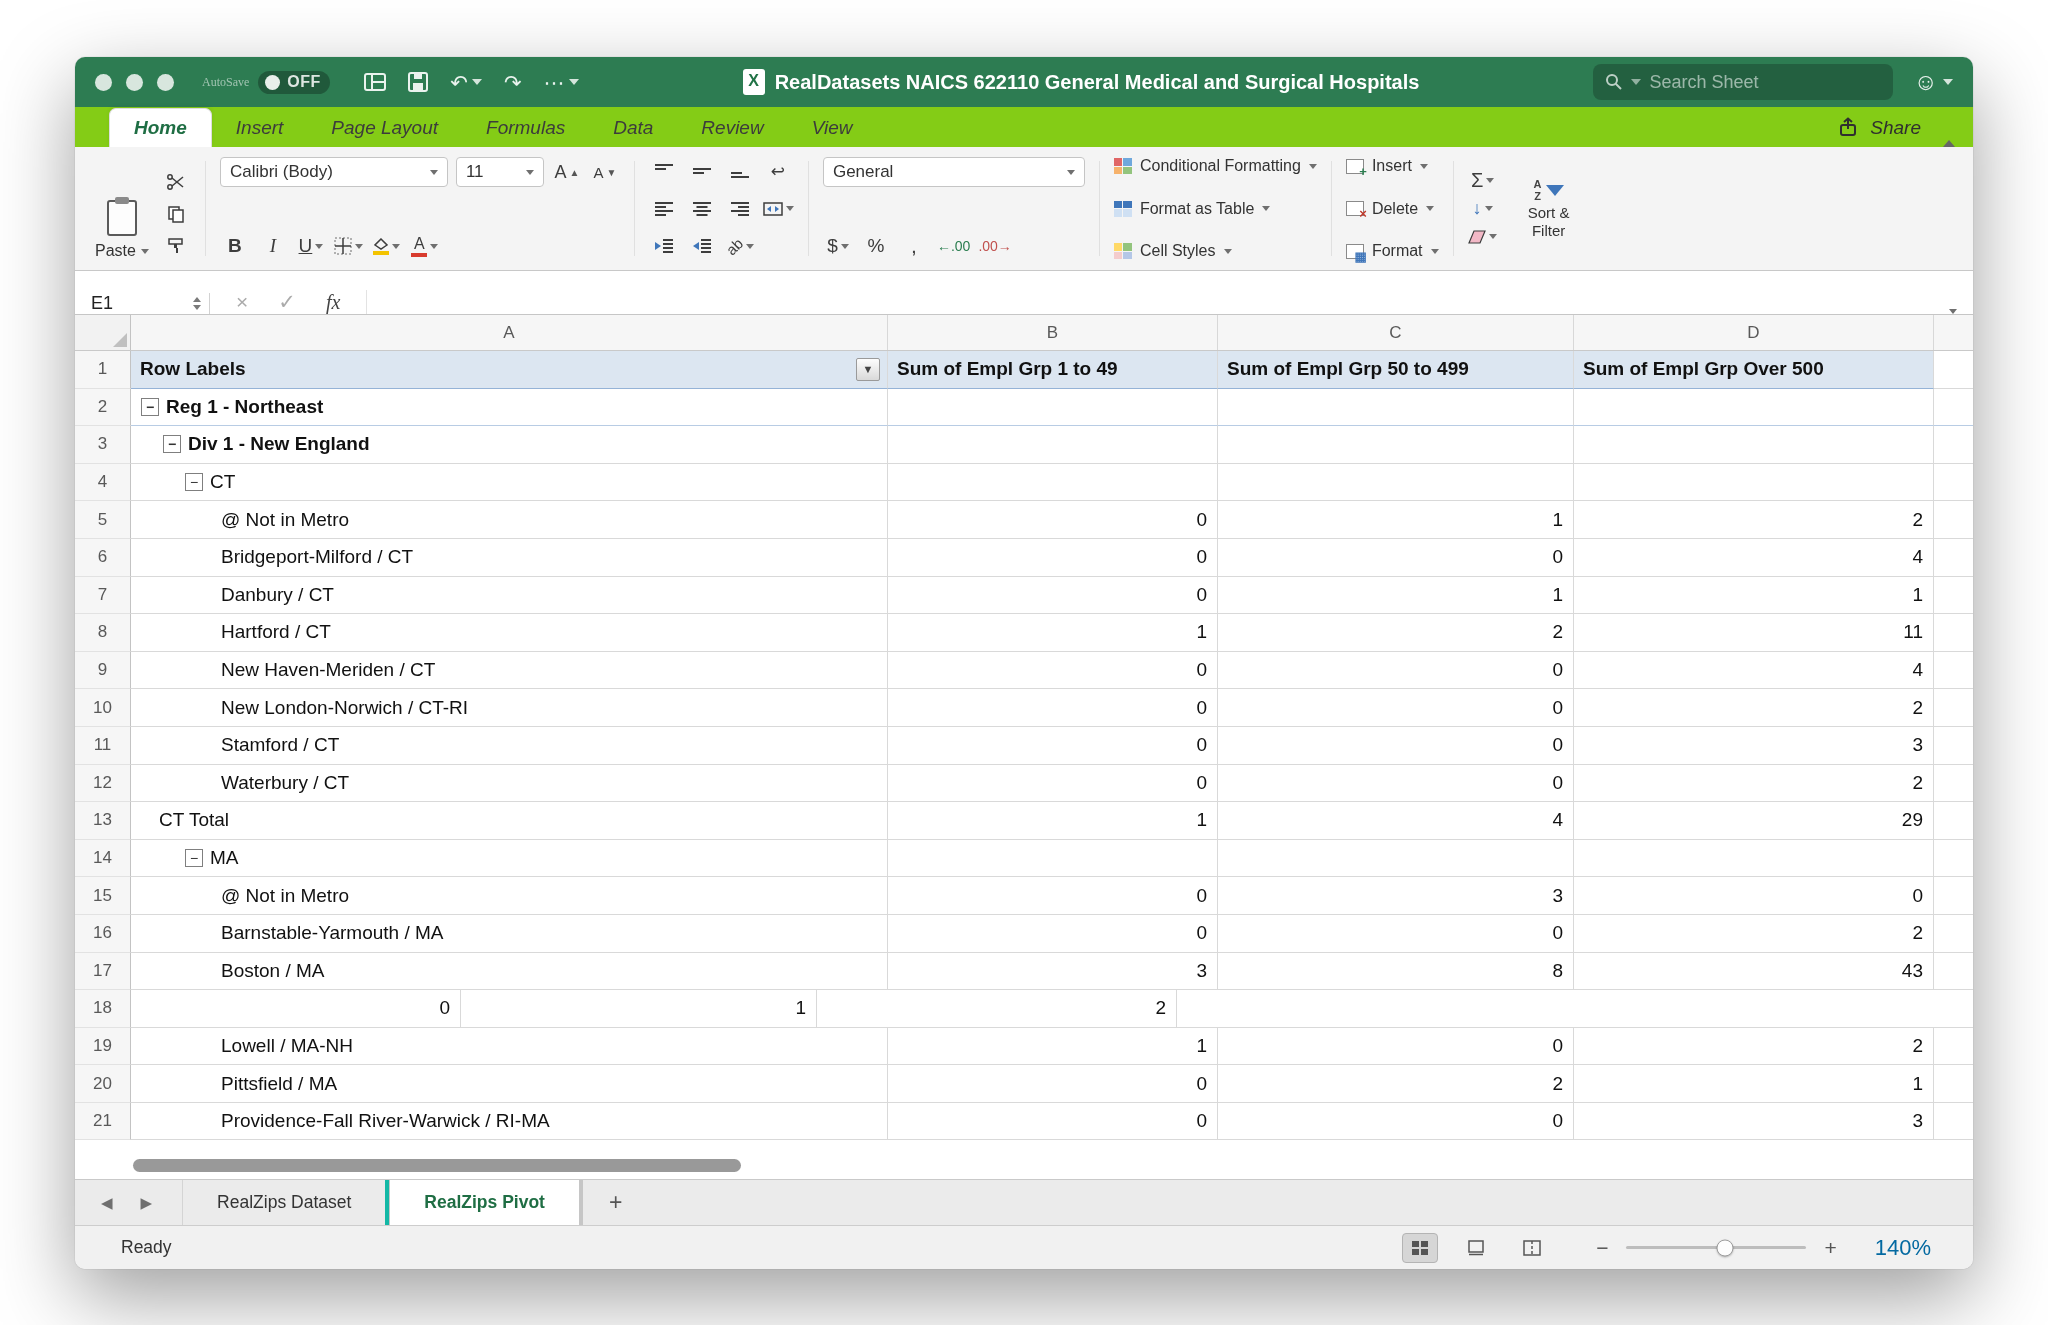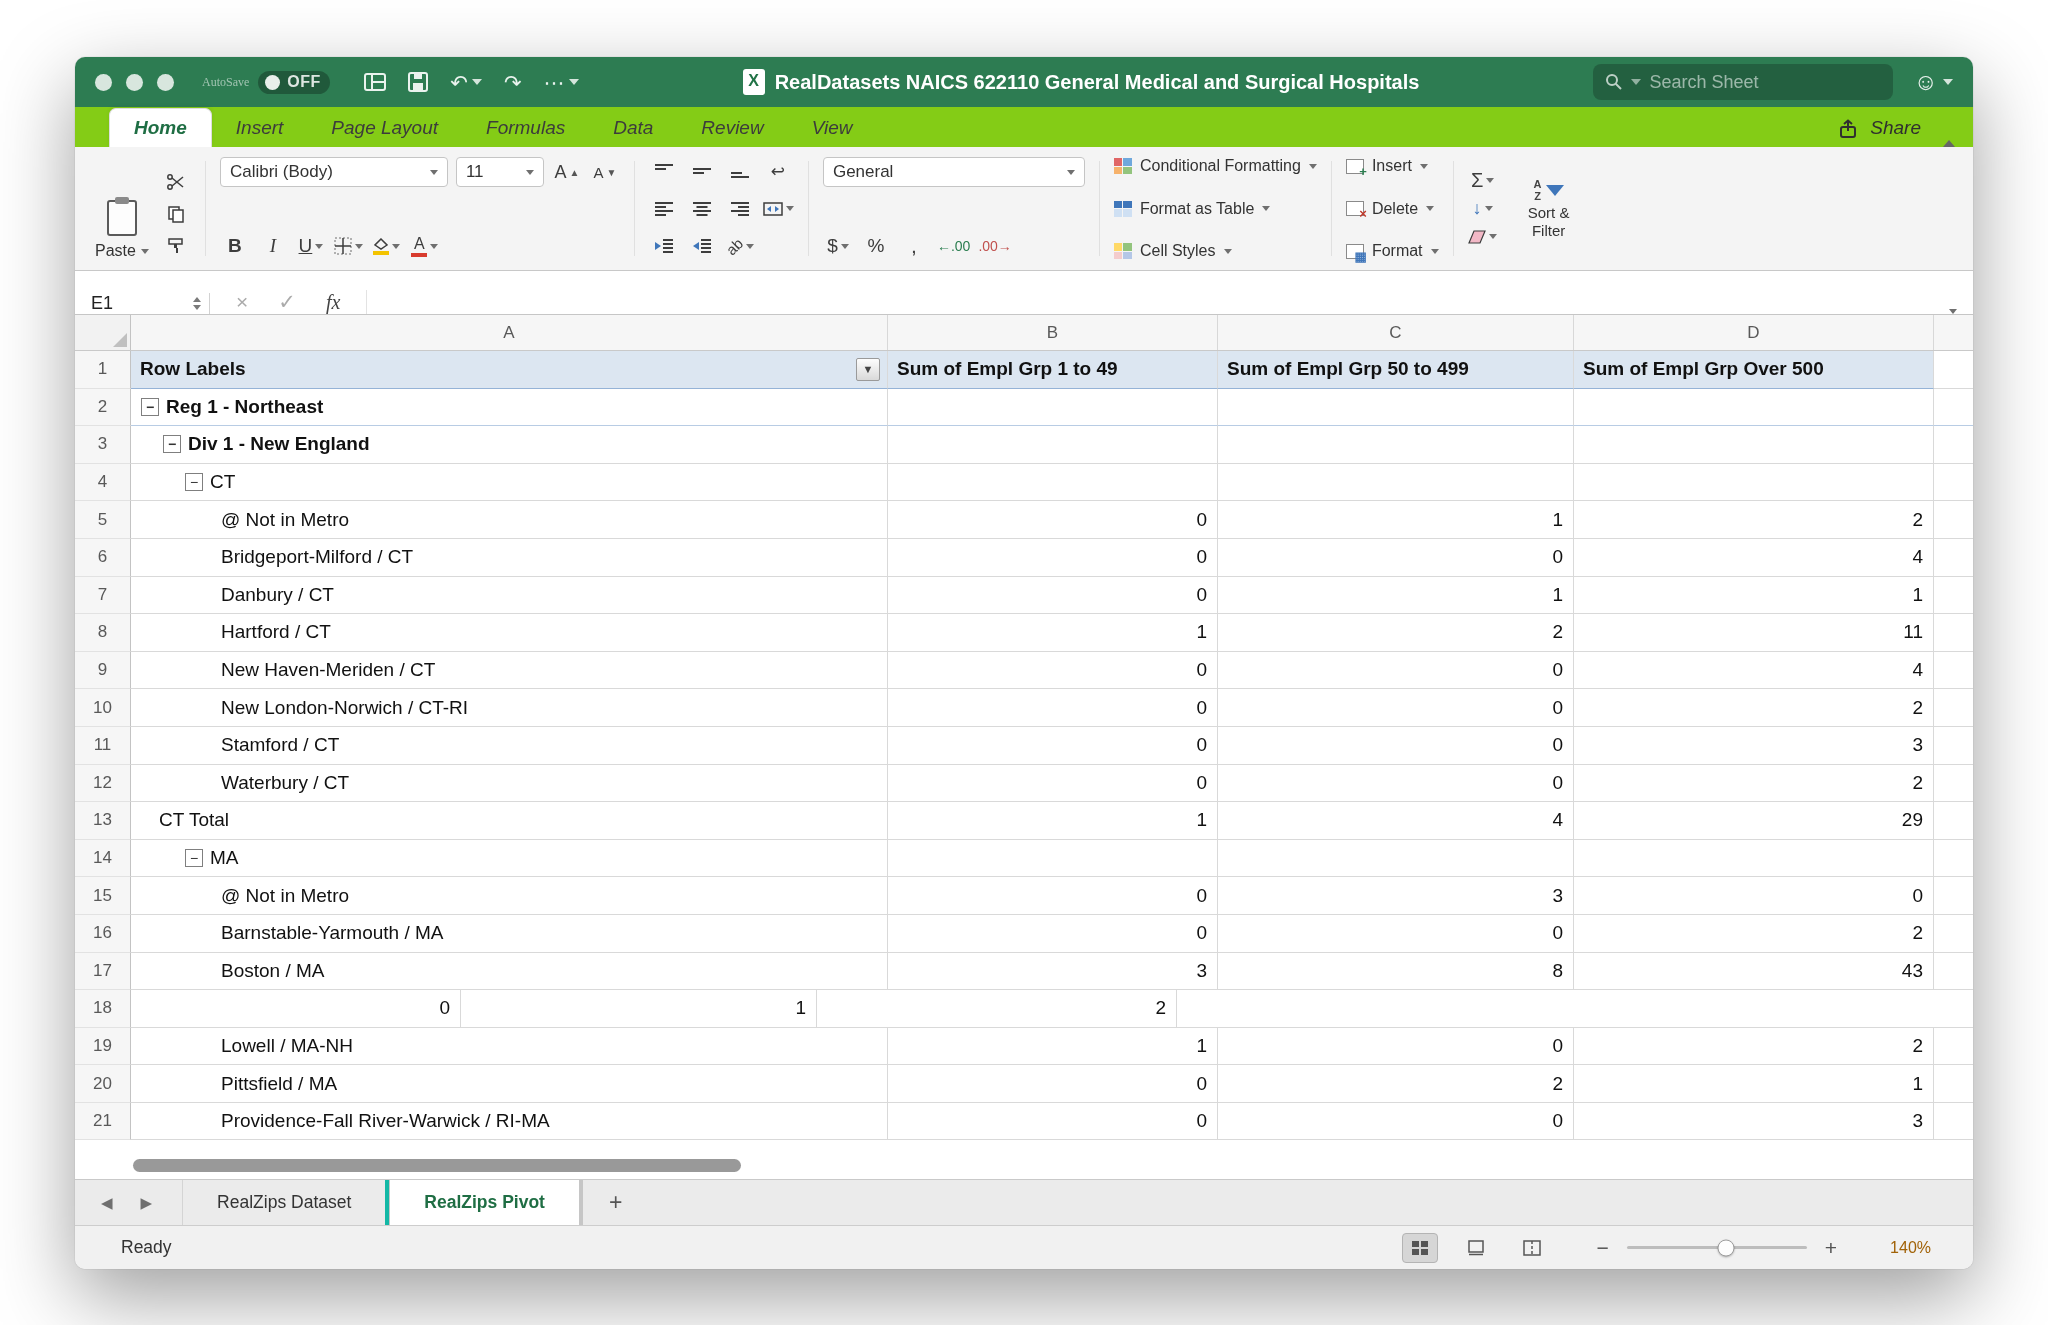--- a/index.html
+++ b/index.html
@@ -30,21 +30,21 @@
   .search-pill { width:300px; height:36px; border-radius:8px; background:rgba(0,0,0,.22); display:flex; align-items:center; padding:0 12px; gap:8px; margin:0 20px 0 10px; }
   .search-ph { color:rgba(255,255,255,.55); font-size:18px; }
   .smiley { color:rgba(255,255,255,.9); font-size:24px; display:flex; align-items:center; gap:5px; }
 
   
   .tabrow { height:40px; background:#84cc16; display:flex; align-items:flex-end; padding:0 18px 0 34px; flex:0 0 auto;font-style:italic; }
   .mtabs { display:flex; align-items:flex-end; height:100%; }
   .mtab { padding:8px 24px; font-size:19px; color:#3c3c3c; border-radius:7px 7px 0 0; }
   .mtab.active { background:#fff; color:#1f6e44; font-weight:700; border:1px solid #ddd; border-bottom:none; box-shadow:0 -2px 4px rgba(0,0,0,.06); }
   .tr-spacer { flex:1; }
-  .share { display:flex; align-items:flex-end; gap:12px; font-size:19px; color:#2f2f2f; padding-bottom:8px; }
+  .share { display:flex; align-items:flex-start; gap:12px; font-size:19px; color:#2f2f2f; padding-bottom:8px; }
   .chev-up { width:0; height:0; border-left:6px solid transparent; border-right:6px solid transparent; border-bottom:7px solid #666; margin-left:22px; }
 
   
   .ribbon { height:124px; background:#f4f4f4; border-bottom:1px solid #c8c8c8; display:flex; padding:8px 10px; flex:0 0 auto; }
   .gsep { width:1px; background:#e0e0e0; margin:6px 4px; flex:0 0 auto; }
   .grp { display:flex; flex-direction:column; justify-content:space-between; padding:2px 10px; }
   .rrow { display:flex; align-items:center; gap:8px; }
   .ib { min-width:30px; height:28px; display:flex; align-items:center; justify-content:center; gap:3px; border-radius:4px; color:#3d3d3d; font-size:17px; }
   .ib svg { display:block; }
   .crt { width:0; height:0; border-left:4px solid transparent; border-right:4px solid transparent; border-top:5px solid #6f6f6f; }
@@ -122,21 +122,21 @@
   .statusbar { height:44px; background:#f1f1f1; border-top:1px solid #cdcdcd; display:flex; align-items:center; padding:0 42px 0 46px; flex:0 0 auto; }
   .ready { font-size:17.5px; color:#333; }
   .sb-spacer { flex:1; }
   .viewbtns { display:flex; gap:20px; margin-right:46px; }
   .vbtn { width:36px; height:30px; display:flex; align-items:center; justify-content:center; border-radius:4px; }
   .vbtn.active { background:#d6d6d6; border:1px solid #b4b4b4; }
   .zoomctl { display:flex; align-items:center; gap:18px; margin-right:38px; }
   .zsign { font-size:21px; color:#555; line-height:1; }
   .ztrack { width:180px; height:3px; background:#bdbdbd; border-radius:2px; position:relative; }
   .zthumb { position:absolute; left:55%; top:50%; transform:translate(-50%,-50%); width:17px; height:17px; border-radius:50%; background:#fdfdfd; border:1px solid #9d9d9d; box-shadow:0 1px 2px rgba(0,0,0,.25); }
-  .zlabel { font-size:16px; color:#a16207; min-width:56px; text-align:right; }
+  .zlabel { font-size:22px; color:#0369a1; min-width:56px; text-align:right; }
 </style>
 </head>
 <body>
 
 <div class="window">
 
   <div class="titlebar">
     <div class="traffic">
       <span class="light"></span>
       <span class="light"></span>

